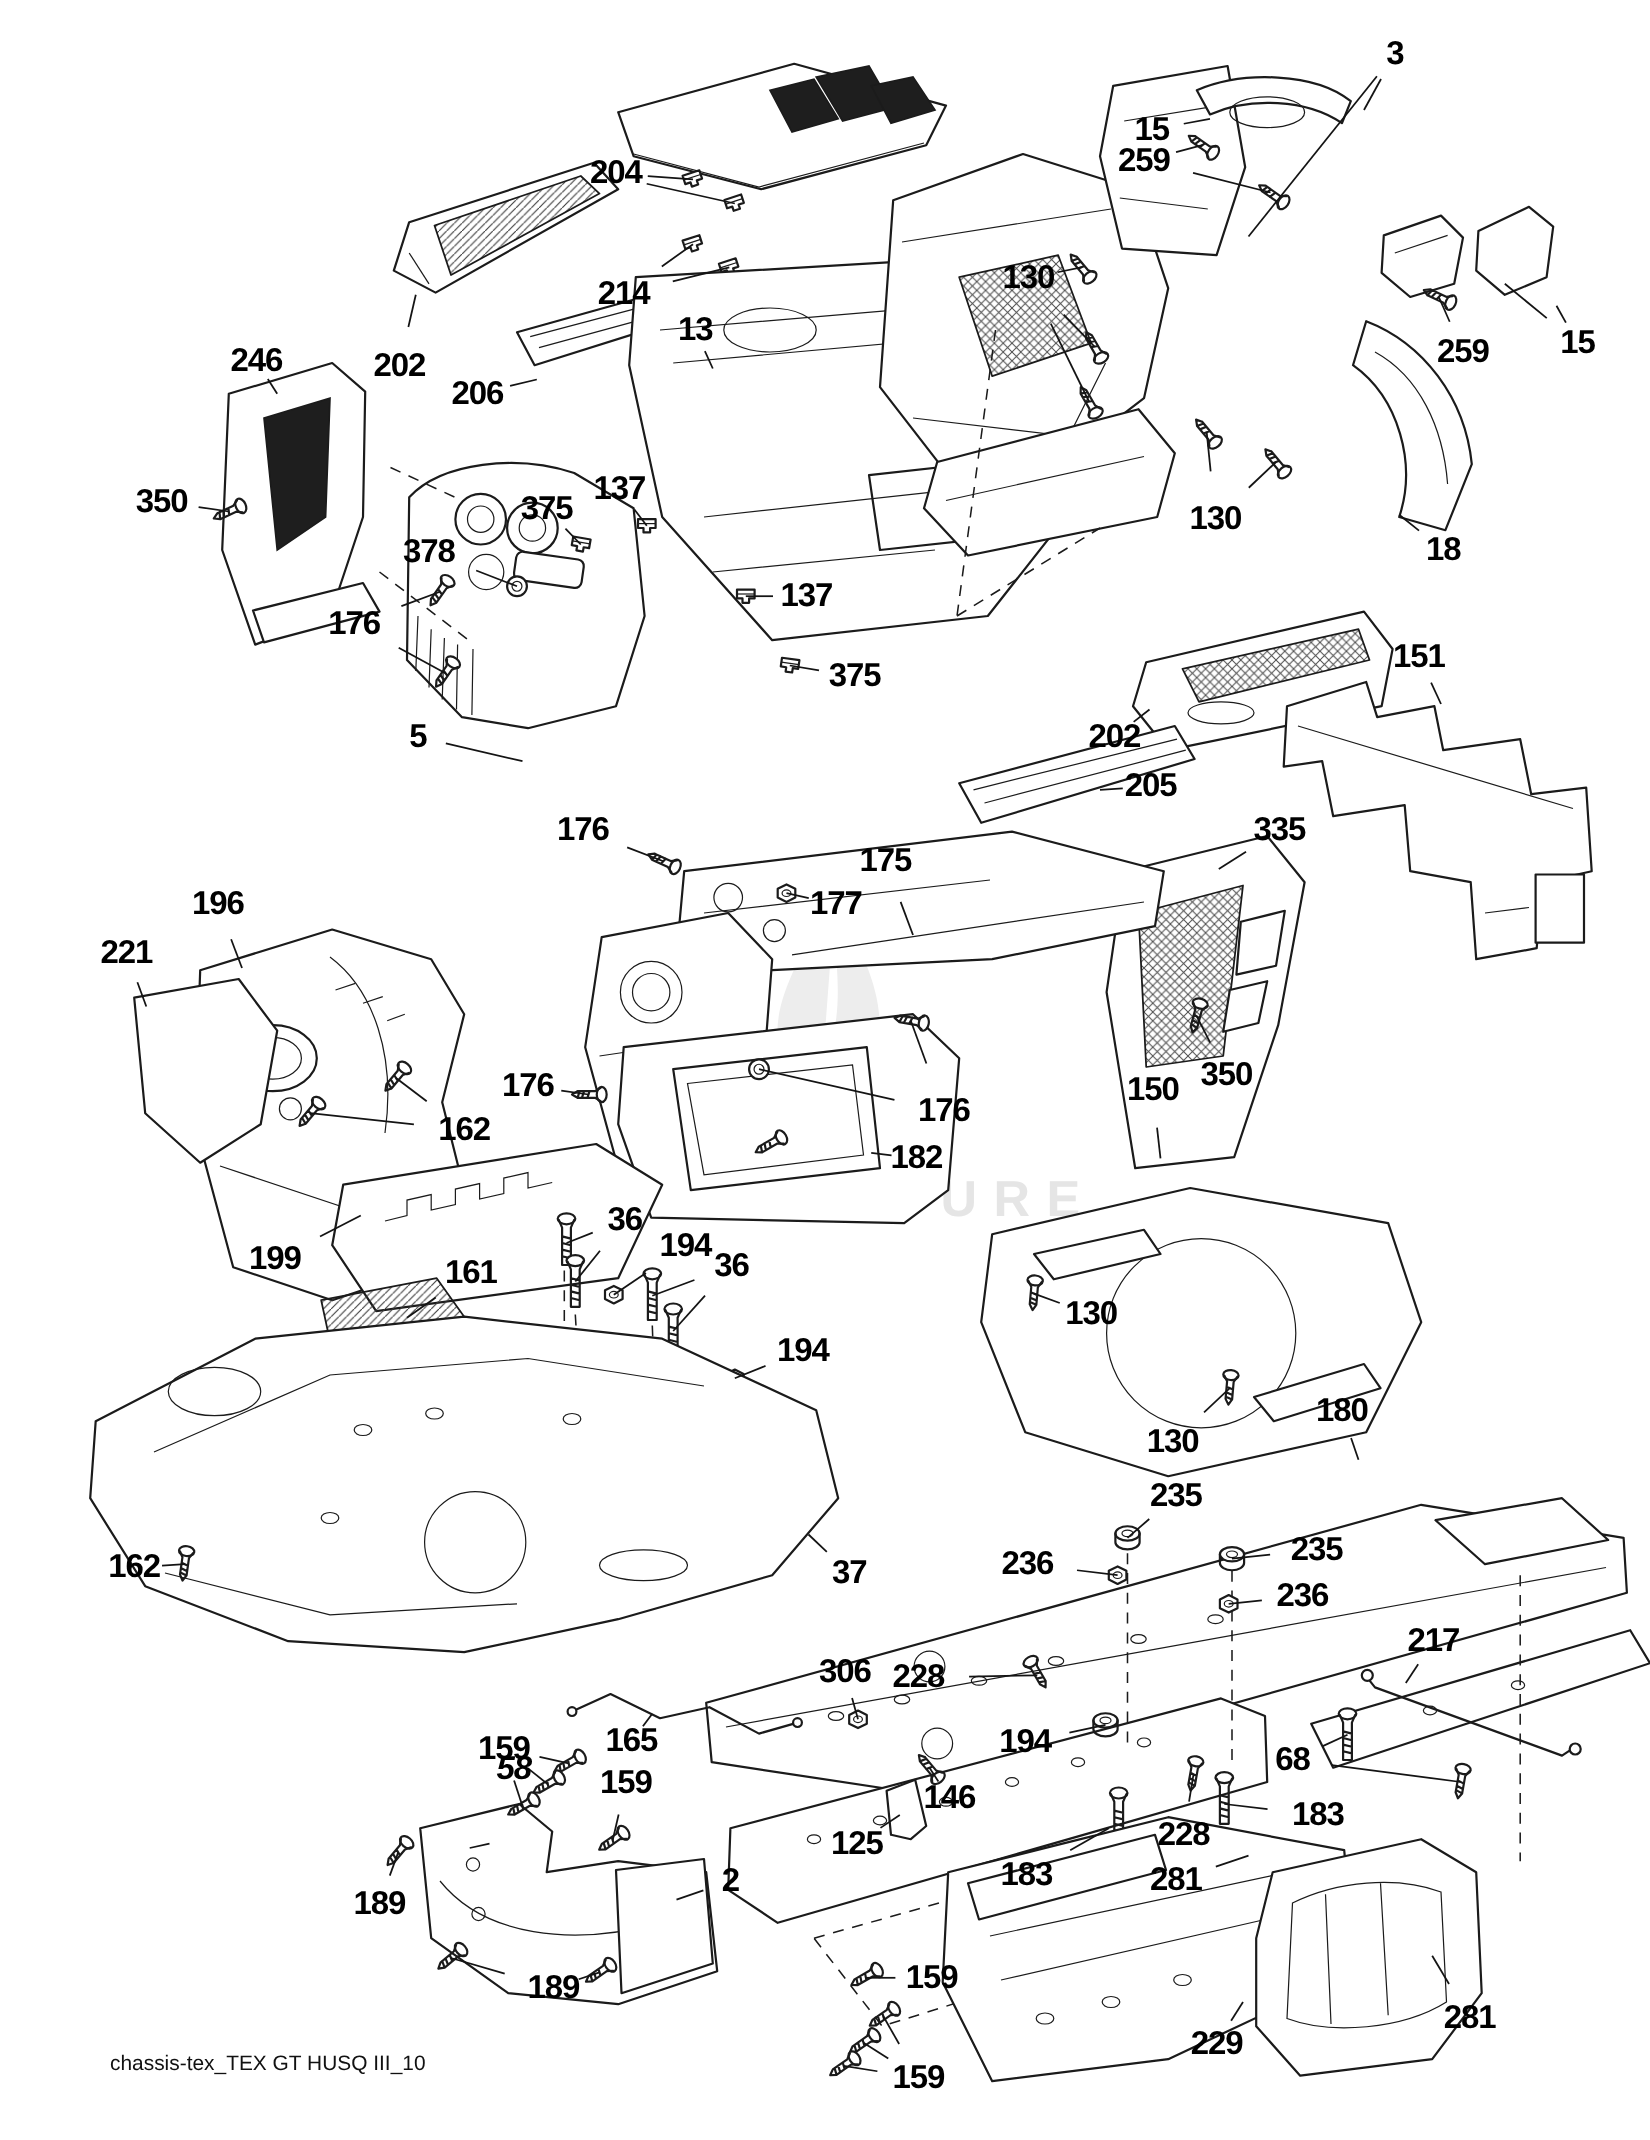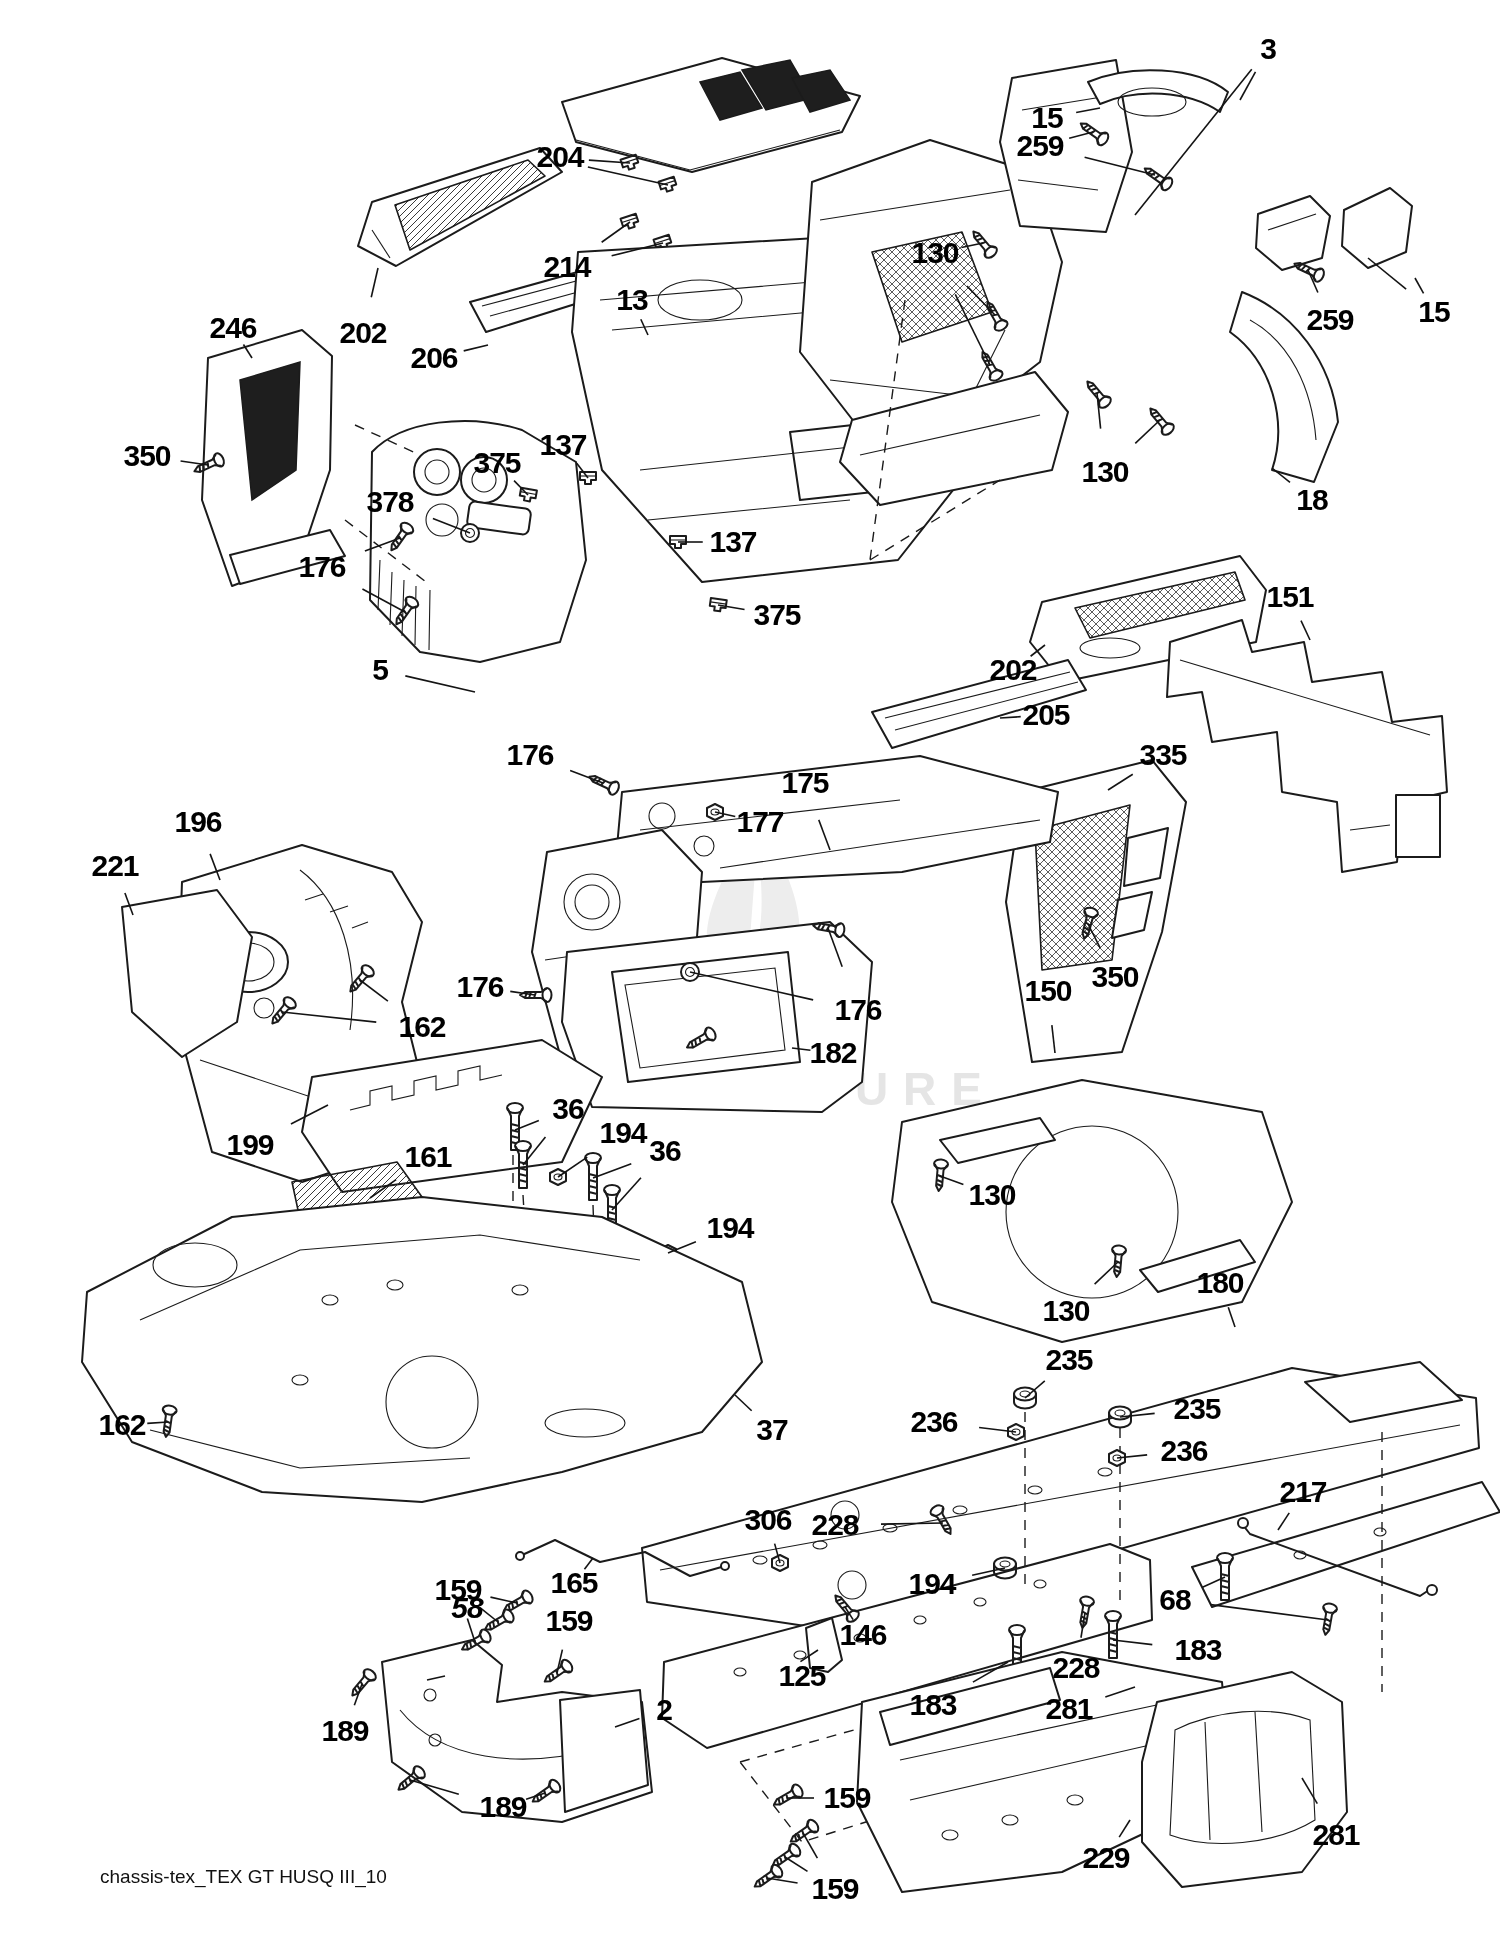--- a/index.html
+++ b/index.html
@@ -505,21 +505,21 @@
       <div class="callout" style="left: 772px; top: 1430px;">37</div>
       <div class="callout" style="left: 1069px; top: 1360px;">235</div>
       <div class="callout" style="left: 934px; top: 1422px;">236</div>
       <div class="callout" style="left: 1197px; top: 1409px;">235</div>
       <div class="callout" style="left: 1184px; top: 1451px;">236</div>
       <div class="callout" style="left: 1303px; top: 1492px;">217</div>
       <div class="callout" style="left: 768px; top: 1520px;">306</div>
       <div class="callout" style="left: 835px; top: 1525px;">228</div>
       <div class="callout" style="left: 932px; top: 1584px;">194</div>
       <div class="callout" style="left: 863px; top: 1635px;">146</div>
-      <div class="callout" style="left: 779px; top: 1676px; margin-left: 23px;">125</div>
+      <div class="callout" style="left: 779px; top: 1676px;">125</div>
       <div class="callout" style="left: 1175px; top: 1600px;">68</div>
       <div class="callout" style="left: 933px; top: 1705px;">183</div>
       <div class="callout" style="left: 1076px; top: 1668px;">228</div>
       <div class="callout" style="left: 1198px; top: 1650px;">183</div>
       <div class="callout" style="left: 1069px; top: 1709px;">281</div>
       <div class="callout" style="left: 1336px; top: 1835px;">281</div>
       <div class="callout" style="left: 1106px; top: 1858px;">229</div>
       <div class="callout" style="left: 574px; top: 1583px;">165</div>
       <div class="callout" style="left: 458px; top: 1590px;">159</div>
       <div class="callout" style="left: 569px; top: 1621px;">159</div>

